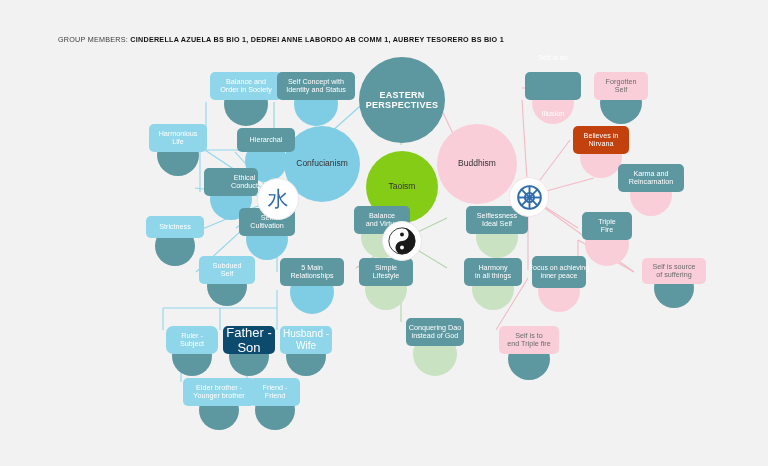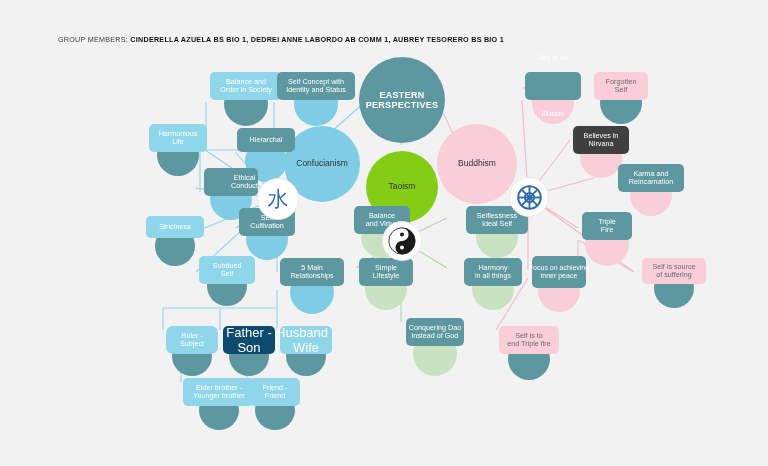--- a/index.html
+++ b/index.html
@@ -192,21 +192,21 @@
   </div>
   <div class="node" style="left:220px;top:326px;width:58px;height:48px;">
     <div class="disc" style="top:10px;width:40px;height:40px;background:#5d97a0;"></div>
     <div class="box" style="top:0;width:52px;height:28px;background:#0c4a6e;color:#ffffff;font-size:13px;flex-direction:column;">
       <span>Father -</span>
       <span>Son</span>
     </div>
   </div>
   <div class="node" style="left:277px;top:326px;width:58px;height:48px;">
     <div class="disc" style="top:10px;width:40px;height:40px;background:#5d97a0;"></div>
-    <div class="box" style="top:0;width:52px;height:28px;background:#8fd6ea;color:#ffffff;font-size:13px;flex-direction:column;">
+    <div class="box" style="top:0;width:52px;height:28px;background:#8fd6ea;color:#ffffff;font-size:10px;flex-direction:column;">
       <span>Husband -</span>
       <span>Wife</span>
     </div>
   </div>
   <div class="node" style="left:181px;top:378px;width:76px;height:48px;">
     <div class="disc" style="top:12px;width:40px;height:40px;background:#5d97a0;"></div>
     <div class="box" style="top:0;width:72px;height:28px;background:#8fd6ea;color:#ffffff;font-size:7.2px;flex-direction:column;">
       <span>Elder brother -</span>
       <span>Younger brother</span>
     </div>
@@ -264,21 +264,21 @@
   </div>
   <div class="node" style="left:590px;top:72px;width:62px;height:50px;">
     <div class="disc" style="top:10px;width:42px;height:42px;background:#5d97a0;"></div>
     <div class="box" style="top:0;width:54px;height:28px;background:#f9ced8;color:#6b6b6b;font-size:7.2px;flex-direction:column;">
       <span>Forgotten</span>
       <span>Self</span>
     </div>
   </div>
   <div class="node" style="left:570px;top:126px;width:62px;height:50px;">
     <div class="disc" style="top:10px;width:42px;height:42px;background:#f9ced8;"></div>
-    <div class="box" style="top:0;width:56px;height:28px;background:#404040;color:#ffffff;font-size:7.2px;flex-direction:column;">
+    <div class="box" style="top:0;width:56px;height:28px;background:#c2410c;color:#ffffff;font-size:7.2px;flex-direction:column;">
       <span>Believes in</span>
       <span>Nirvana</span>
     </div>
   </div>
   <div class="node" style="left:616px;top:164px;width:70px;height:50px;">
     <div class="disc" style="top:10px;width:42px;height:42px;background:#f9ced8;"></div>
     <div class="box" style="top:0;width:66px;height:28px;background:#5d97a0;color:#ffffff;font-size:7.2px;flex-direction:column;">
       <span>Karma and</span>
       <span>Reincarnation</span>
     </div>

